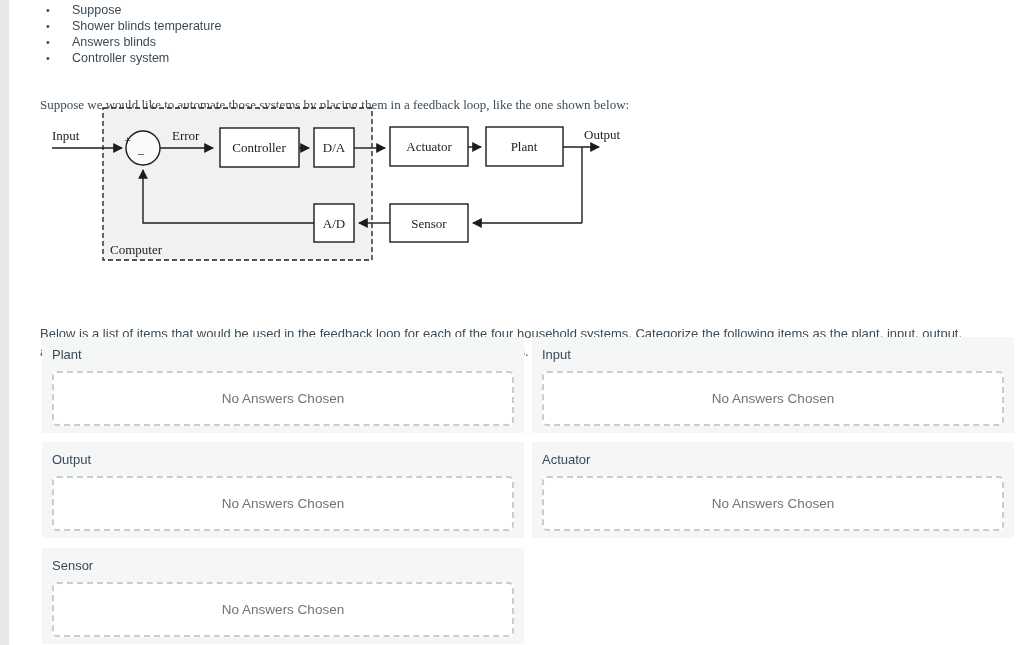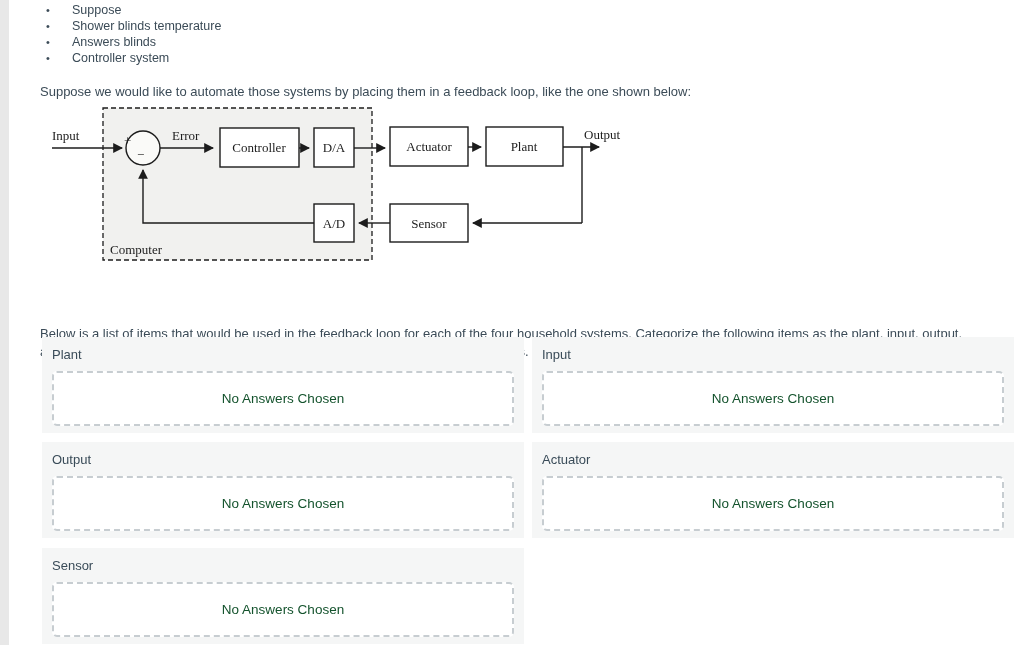--- a/index.html
+++ b/index.html
@@ -6,35 +6,35 @@
   body { font-family: "Liberation Sans", sans-serif; color:#2d3b45; }
   .page { position:relative; width:1029px; height:645px; background:#ffffff; overflow:hidden; }
   .gutter { position:absolute; left:0; top:0; width:9px; height:645px; background:#e8e8e8; }
 
   
   .blist { position:absolute; left:46px; top:3px; list-style:none; margin:0; padding:0; }
   .blist li { display:flex; align-items:baseline; height:16px; font-size:12.5px; color:#3b4b57; }
   .blist .blt { width:26px; color:#3b4b57; font-size:11px; }
 
   .para { position:absolute; font-size:13px; color:#3b4b57; line-height:18px; }
-  .p1 { left:40px; top:83px; width:960px; }
+  .p1 { left:40px; top:96px; width:960px;font-family:Liberation Serif, serif; }
   .p2 { left:40px; top:301px; width:972px;margin-top:24px; }
 
   
   svg.diagram { position:absolute; left:0; top:0; pointer-events:none; }
   .d-serif { font-family:"Liberation Serif", serif; fill:#1c1c1c; font-size:13px; }
   .d-box { fill:#ffffff; stroke:#1c1c1c; stroke-width:1.4; }
   .d-line { stroke:#1c1c1c; stroke-width:1.4; fill:none; }
 
   
   .card { position:absolute; width:482px; height:96px; background:#f5f6f6; box-sizing:border-box; padding:10px; }
   .card-label { font-size:13px; color:#394b58; }
   .card-zone { margin-top:9px; height:55px; border:2px dashed #c7cdd1; border-radius:5px;
                background:#ffffff; display:flex; align-items:center; justify-content:center;
-               color:#14532d; font-size:13.5px; box-sizing:border-box; }
+               color:#737373; font-size:13.5px; box-sizing:border-box; }
   .c-plant    { left:42px;  top:337px; }
   .c-input    { left:532px; top:337px; }
   .c-output   { left:42px;  top:442px; }
   .c-actuator { left:532px; top:442px; }
   .c-sensor   { left:42px;  top:548px; }
 </style>
 </head>
 <body>
 
 <div class="page">

